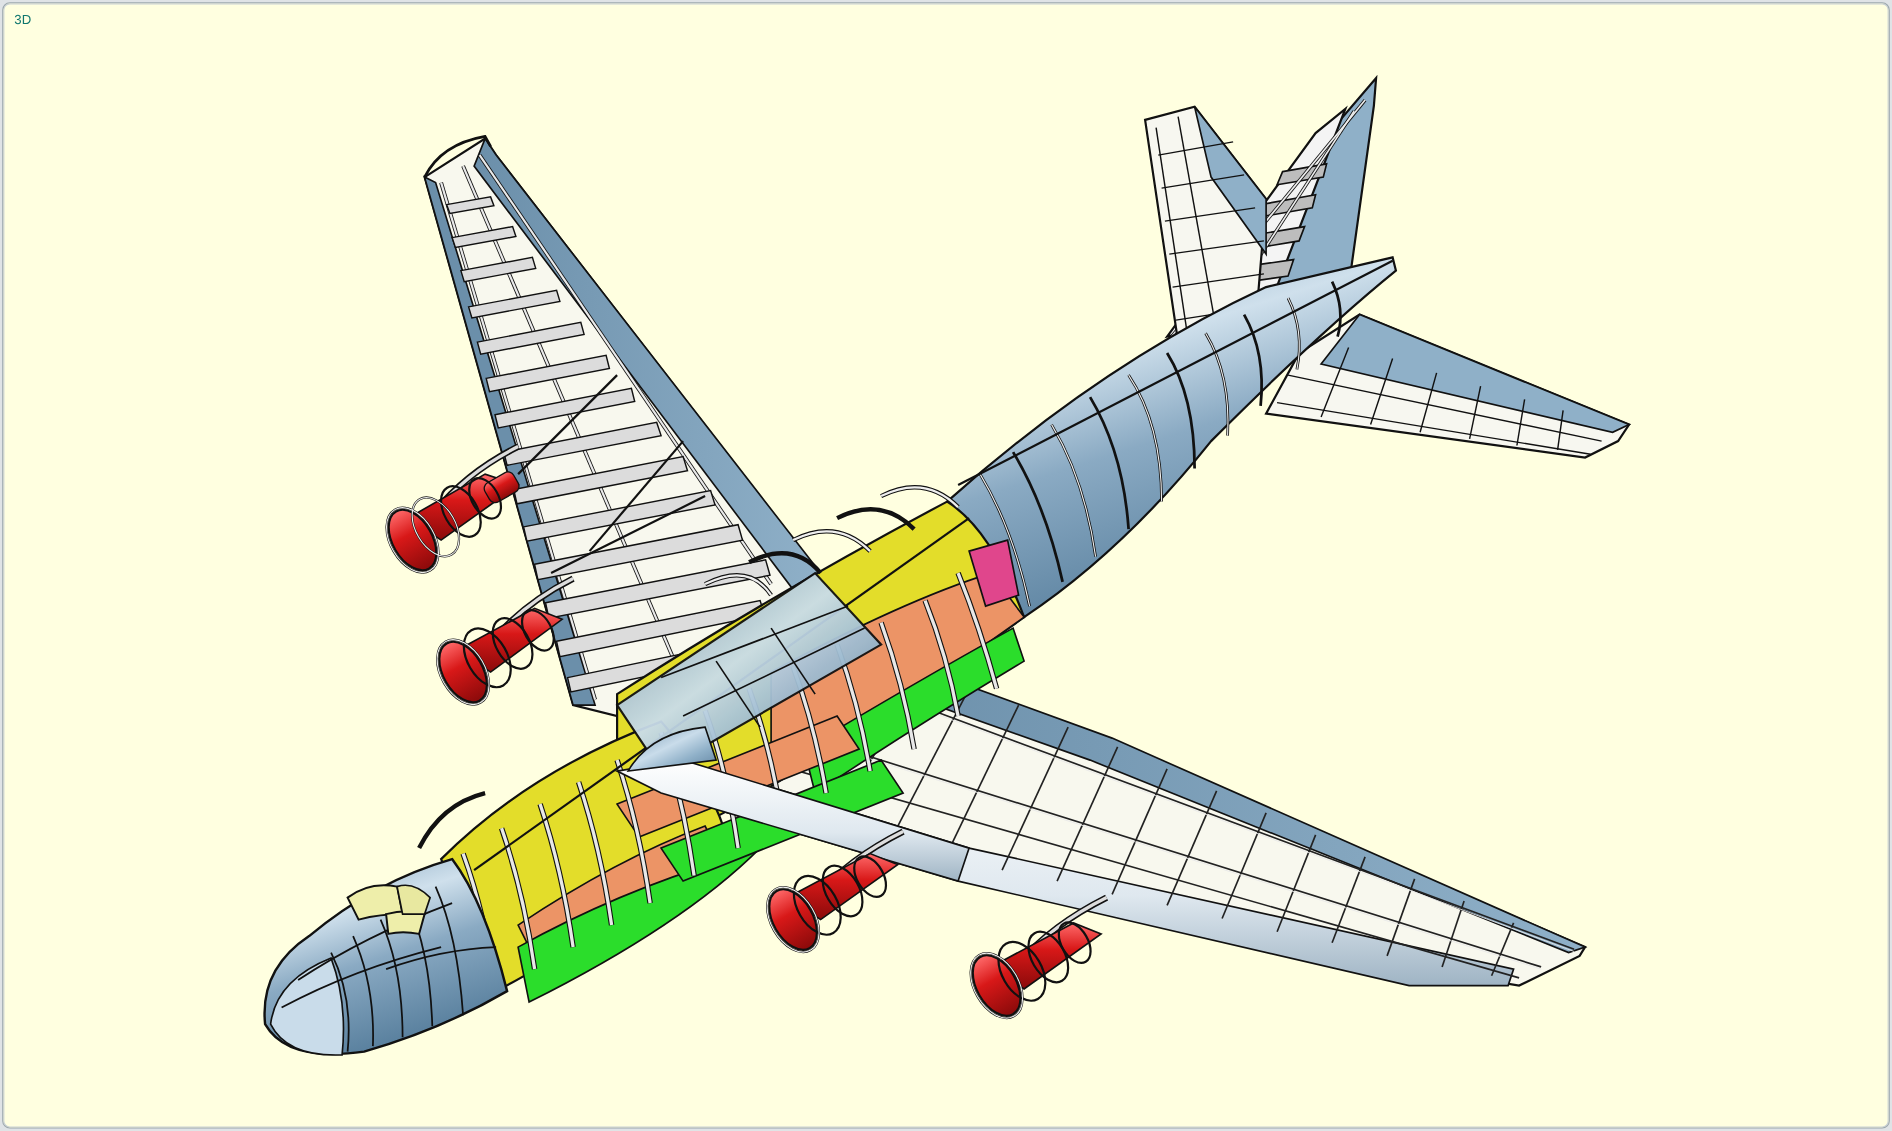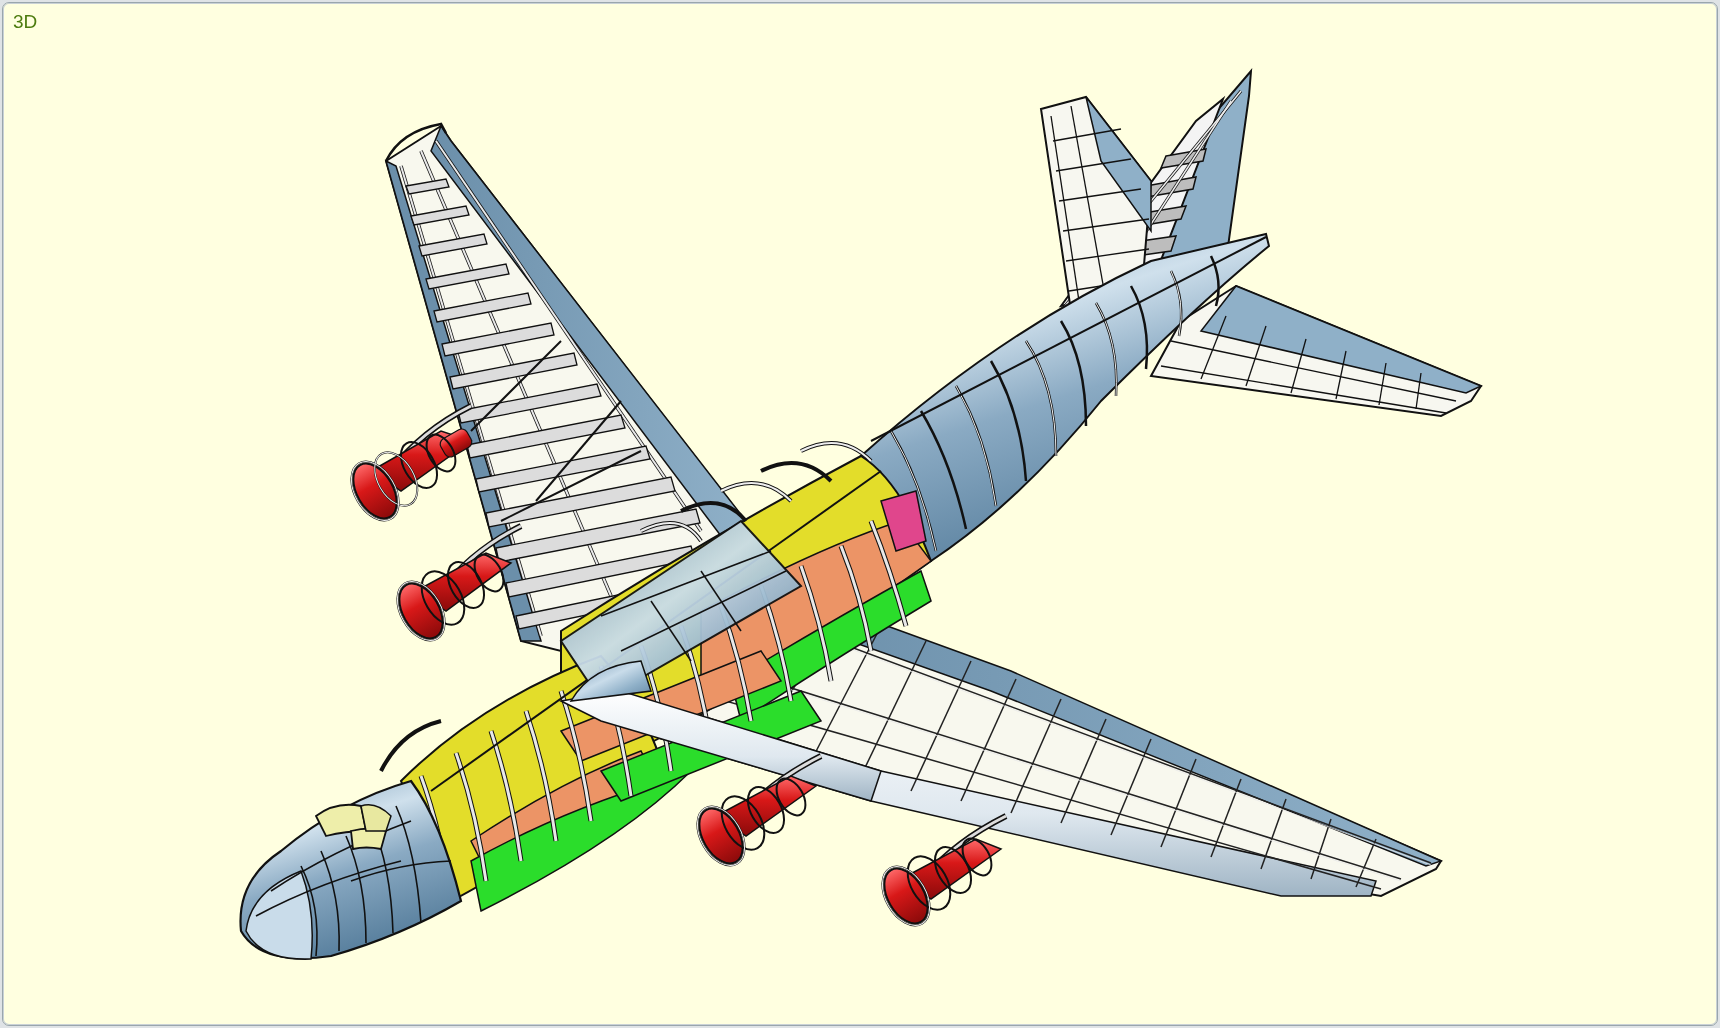--- a/index.html
+++ b/index.html
@@ -3,21 +3,21 @@
 <meta charset="utf-8">
 <style>
   html, body { margin:0; padding:0; background:#dfe3e6; }
   body { width:1720px; height:1028px; overflow:hidden; font-family:"Liberation Sans", sans-serif; }
   .viewport {
     position:absolute; left:2px; top:2px; width:1714px; height:1022px;
     background:#ffffe0; border:1px solid #9aa6ad; border-radius:7px;
     box-shadow: inset 0 0 0 1px #c9d1d6;
     overflow:hidden;
   }
-  .view-label { position:absolute; left:10px; top:8px; font-size:19px; color:#4d7c0f; }
+  .view-label { position:absolute; left:10px; top:8px; font-size:12px; color:#0f766e; }
   svg.scene { position:absolute; left:0; top:0; }
 </style>
 </head>
 <body>
 
 <div class="viewport">
   <div class="view-label">3D</div>
 
   <svg class="scene" width="1714" height="1022" viewBox="2 2 1714 1022">
     <defs>

